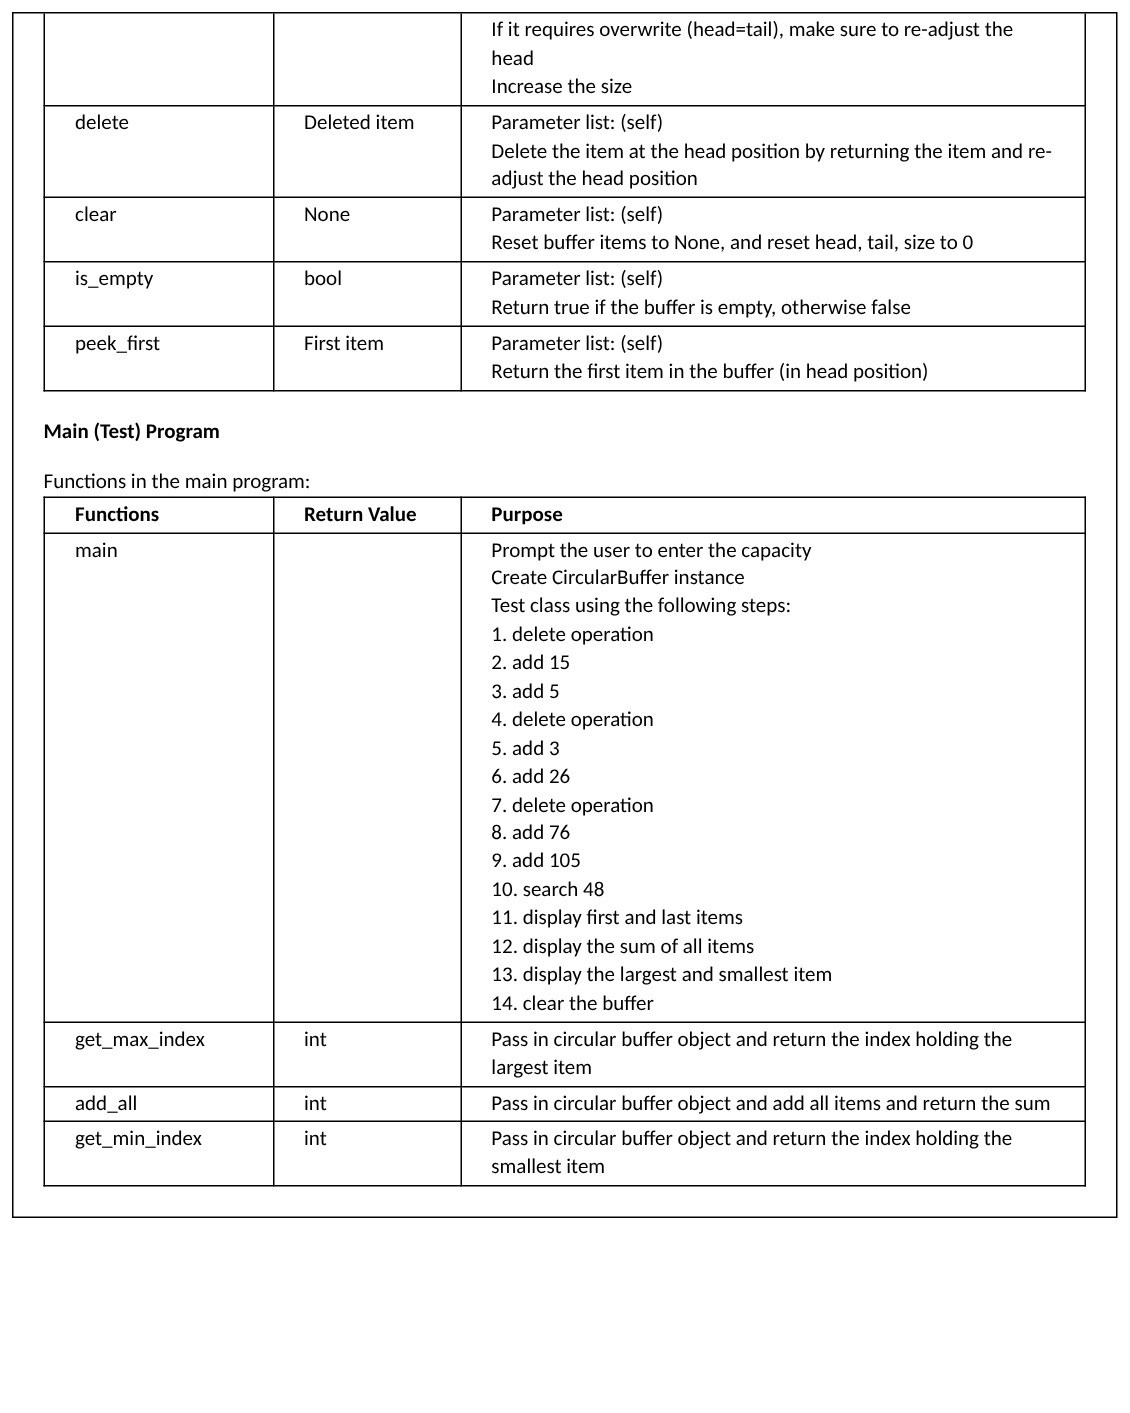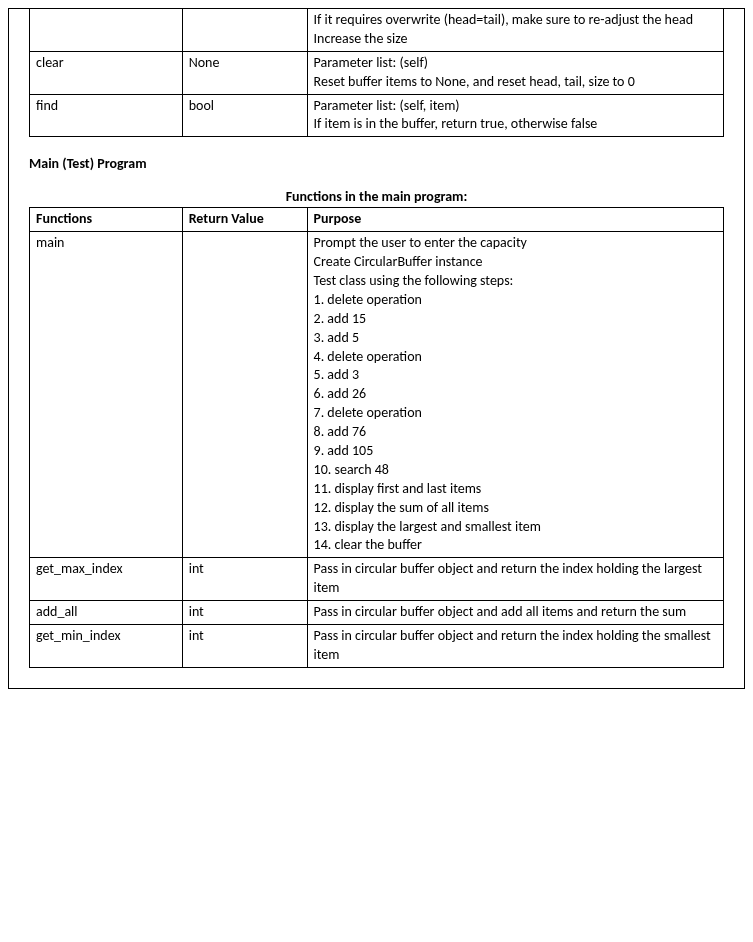--- a/index.html
+++ b/index.html
@@ -19,39 +19,38 @@
   .inner {
     padding: 0 20px 20px 20px;
   }
   table {
     border-collapse: collapse;
     width: 100%;
     margin: 0;
   }
   td, th {
     border: 1px solid #000;
-    padding: 2px 6px;
+    padding: 2px 20px;
     text-align: left;
     vertical-align: top;
     line-height: 1.35;
   }
   th {
     font-weight: bold;
   }
   .col1 { width: 22%; }
   .col2 { width: 18%; }
   .col3 { width: 60%; }
   .heading {
     font-weight: bold;
     margin: 18px 0 16px 0;
   }
   .sub-heading {
-    font-weight: bold;
+    font-weight: normal;
     margin: 6px 0 2px 0;
-    text-align: center;
   }
   .first-table {
     border-top: none;
   }
   .first-table tr:first-child td {
     border-top: none;
   }
 </style>
 </head>
 <body>
@@ -65,28 +64,38 @@
           <col class="col2">
           <col class="col3">
         </colgroup>
       <tbody>
         <tr>
           <td></td>
           <td></td>
           <td>If it requires overwrite (head=tail), make sure to re-adjust the head<br>Increase the size</td>
         </tr>
         <tr>
+          <td>delete</td>
+          <td>Deleted item</td>
+          <td>Parameter list: (self)<br>Delete the item at the head position by returning the item and re-adjust the head position</td>
+        </tr>
+        <tr>
           <td>clear</td>
           <td>None</td>
           <td>Parameter list: (self)<br>Reset buffer items to None, and reset head, tail, size to 0</td>
         </tr>
         <tr>
-          <td>find</td>
+          <td>is_empty</td>
           <td>bool</td>
-          <td>Parameter list: (self, item)<br>If item is in the buffer, return true, otherwise false</td>
+          <td>Parameter list: (self)<br>Return true if the buffer is empty, otherwise false</td>
+        </tr>
+        <tr>
+          <td>peek_first</td>
+          <td>First item</td>
+          <td>Parameter list: (self)<br>Return the first item in the buffer (in head position)</td>
         </tr>
       </tbody>
     </table>
 
     <div class="heading">Main (Test) Program</div>
     <div class="sub-heading">Functions in the main program:</div>
 
     <table>
       <colgroup>
           <col class="col1">

